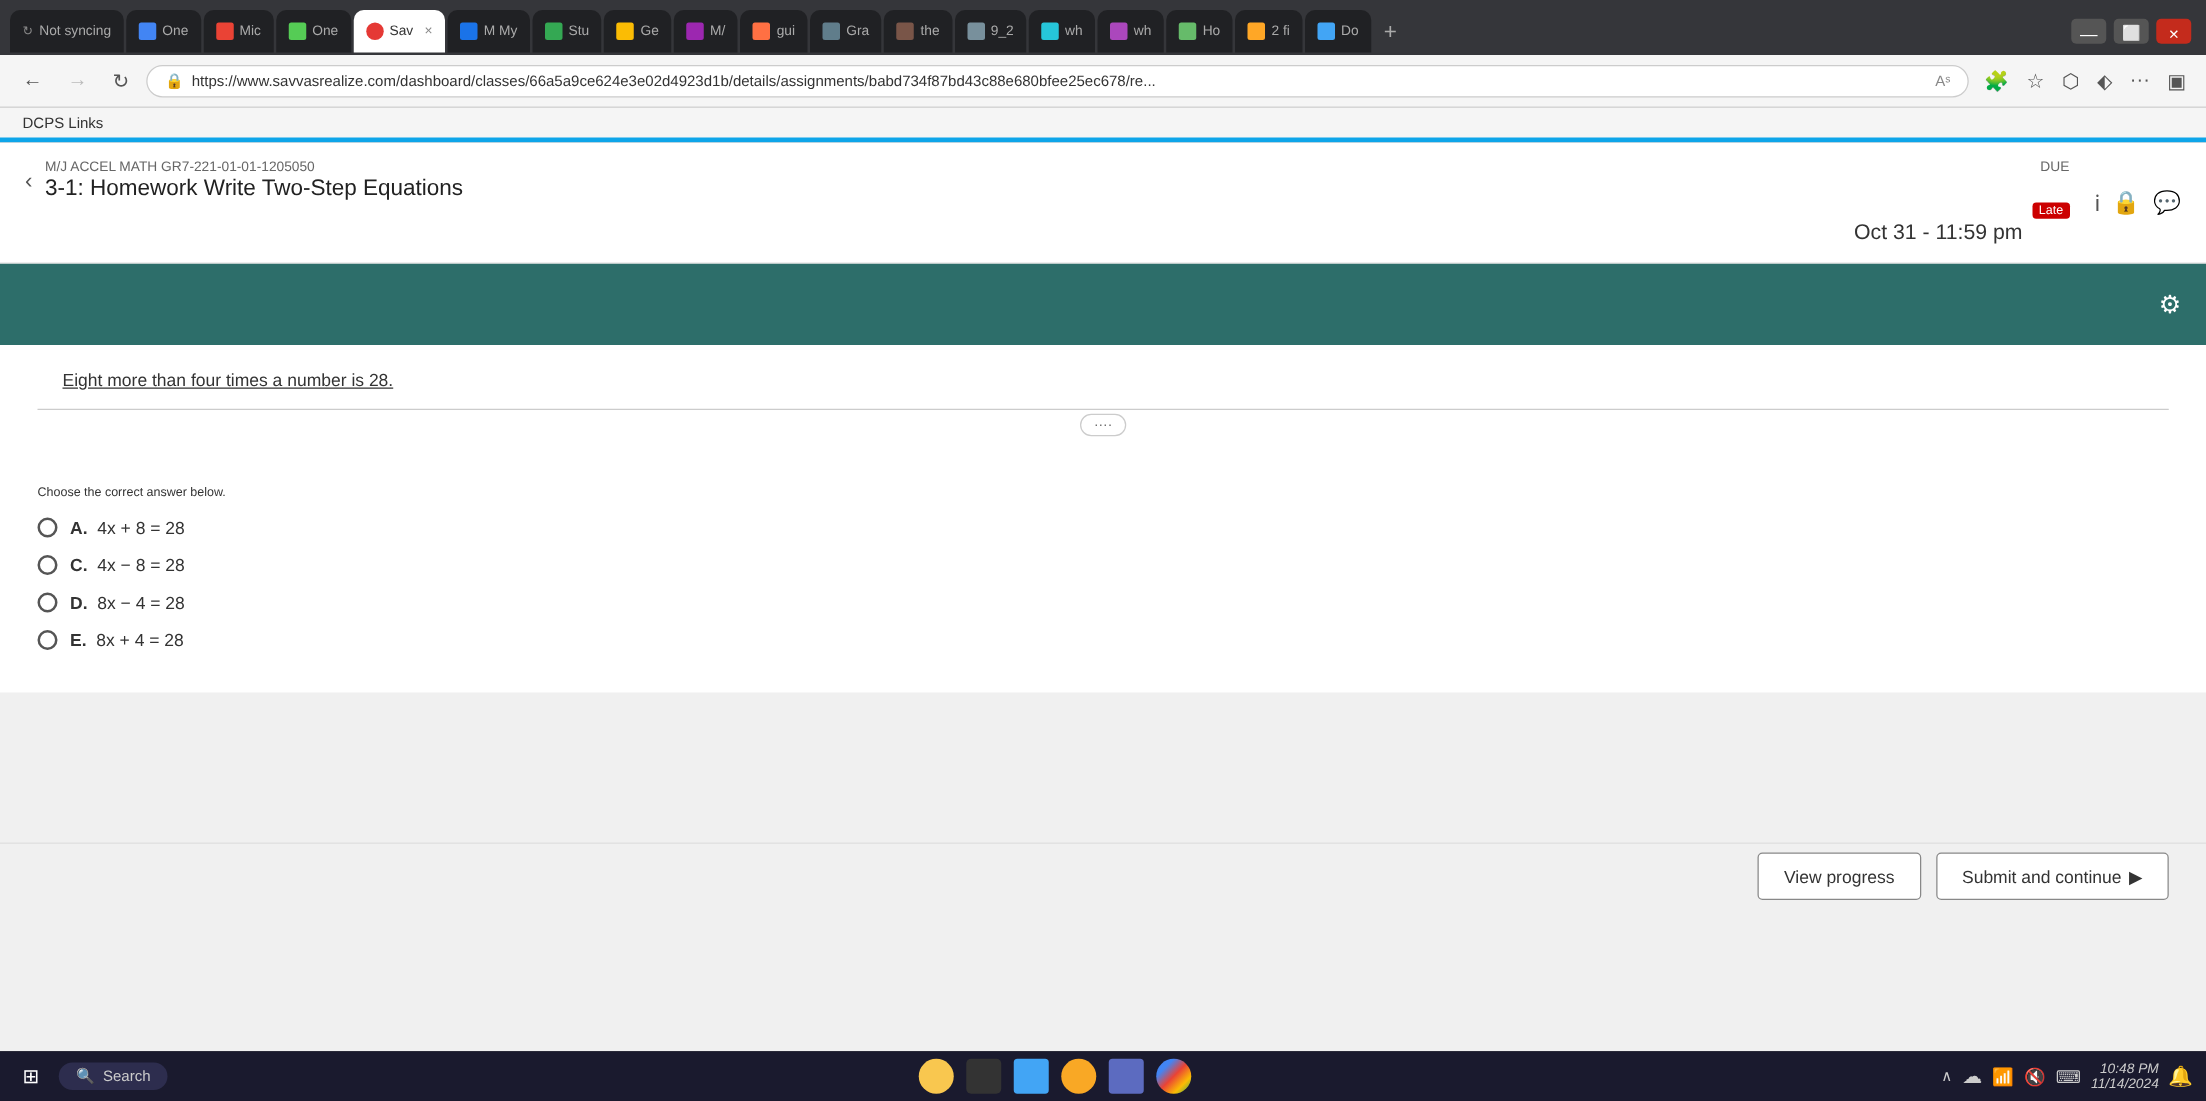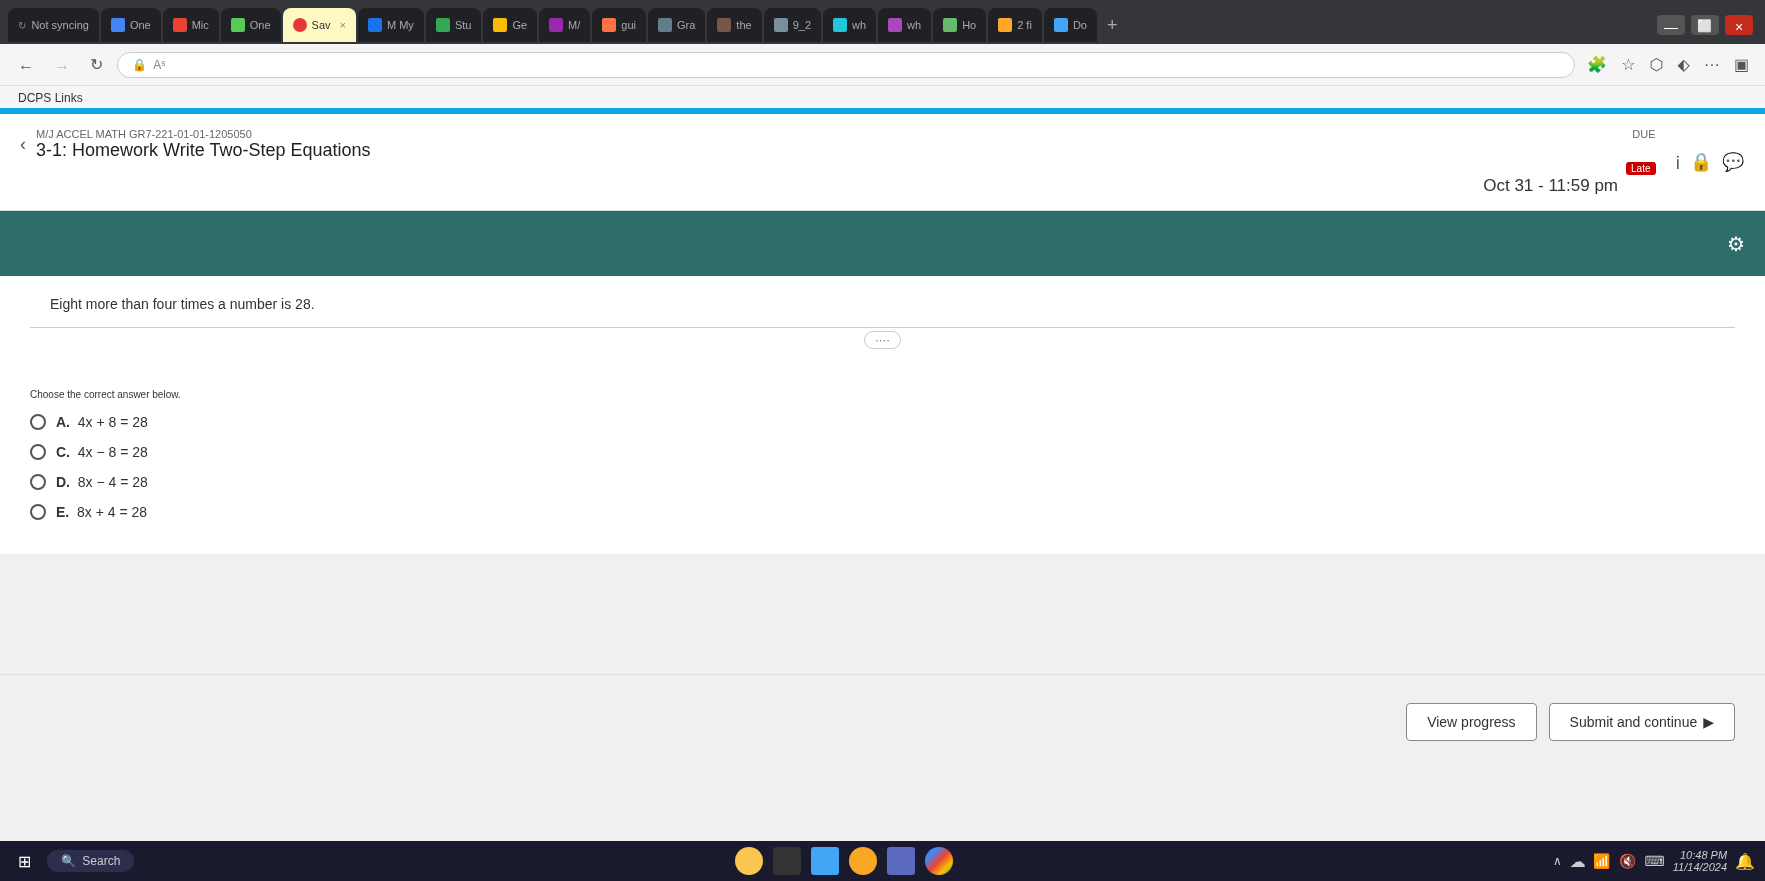--- a/index.html
+++ b/index.html
@@ -1,33 +1,33 @@
 <!DOCTYPE html>
 <html><head>
   <meta charset="utf-8">
   <style>
     * { box-sizing: border-box; margin: 0; padding: 0; }
     body { font-family: 'Segoe UI', Arial, sans-serif; background: #2d2d2d; width: 1765px; height: 881px; overflow: hidden; }
 
     .tab-bar { background: #35363a; display: flex; align-items: center; padding: 6px 8px 0; height: 44px; gap: 2px; }
     .tab { background: #202124; color: #aaa; font-size: 11px; padding: 6px 10px; border-radius: 8px 8px 0 0; display: flex; align-items: center; gap: 5px; height: 34px; white-space: nowrap; overflow: hidden; max-width: 140px; }
-    .tab.active { background: #fef9c3; color: #333; }
+    .tab.active { background: #ffffff; color: #333; }
     .tab-icon { width: 14px; height: 14px; display: inline-block; background: #888; border-radius: 2px; flex-shrink: 0; }
     .tab-close { margin-left: 4px; font-size: 11px; color: #888; cursor: pointer; }
     .tab-add { color: #aaa; font-size: 18px; padding: 0 8px; cursor: pointer; }
 
     .nav-bar { background: #f5f5f5; display: flex; align-items: center; padding: 6px 12px; gap: 8px; height: 42px; border-bottom: 1px solid #ddd; }
     .nav-btn { background: none; border: none; cursor: pointer; color: #555; font-size: 16px; padding: 4px 6px; border-radius: 4px; }
     .address-bar { flex: 1; background: white; border: 1px solid #ccc; border-radius: 20px; padding: 5px 14px; font-size: 12px; color: #333; display: flex; align-items: center; gap: 6px; }
     .address-bar .lock-icon { color: #666; font-size: 12px; }
     .address-text { flex: 1; font-size: 12px; color: #333; overflow: hidden; text-overflow: ellipsis; white-space: nowrap; }
     .nav-actions { display: flex; gap: 6px; align-items: center; }
     .nav-action-btn { background: none; border: none; cursor: pointer; color: #555; font-size: 16px; padding: 4px; border-radius: 4px; }
 
-    .bookmarks-bar { background: #f5f5f5; padding: 3px 12px; border-bottom: 6px solid #0ea5e9; display: flex; gap: 8px; align-items: flex-start; height: 28px; }
+    .bookmarks-bar { background: #f5f5f5; padding: 3px 12px; border-bottom: 4px solid #0ea5e9; display: flex; gap: 8px; align-items: flex-end; height: 28px; }
     .bookmark-item { font-size: 12px; color: #333; cursor: pointer; padding: 2px 6px; border-radius: 3px; }
 
     
     .page-content { background: #f0f0f0; width: 100%; height: calc(881px - 44px - 42px - 28px - 40px); overflow-y: auto; }
 
     
     .assignment-header { background: white; padding: 14px 20px; display: flex; justify-content: space-between; align-items: flex-start; border-bottom: 1px solid #ddd; }
     .assignment-nav { display: flex; align-items: center; gap: 10px; }
     .back-btn { background: none; border: none; cursor: pointer; font-size: 18px; color: #555; }
     .assignment-info { }
@@ -41,38 +41,38 @@
 
     
     .assignment-area { margin: 0; background: white; }
 
     .question-banner { background: #2d6e6a; height: 65px; display: flex; align-items: center; justify-content: flex-end; padding: 0 20px; }
     .settings-icon { color: white; font-size: 20px; cursor: pointer; }
 
     .question-body { padding: 20px 30px; }
     .question-type { font-size: 13px; color: #333; margin-bottom: 10px; }
     .question-type strong { font-weight: bold; }
-    .question-text { font-size: 14px; color: #333; margin-left: 20px; margin-bottom: 15px; }
+    .question-text { font-size: 14px; color: #333; margin-left: 20px; margin-bottom: 15px; text-decoration: underline; }
 
     .divider-line { border: none; border-top: 1px solid #ccc; margin: 10px 0; }
     .divider-expand { text-align: center; margin: -8px 0 10px; }
     .expand-btn { background: white; border: 1px solid #ccc; border-radius: 10px; padding: 2px 10px; font-size: 11px; color: #666; cursor: pointer; }
 
     .answer-section { padding: 10px 30px 20px; }
     .answer-label { font-size: 10px; color: #333; margin-bottom: 14px; }
 
     .option { display: flex; align-items: center; gap: 10px; margin-bottom: 14px; cursor: pointer; }
     .radio-circle { width: 16px; height: 16px; border: 2px solid #555; border-radius: 50%; display: inline-block; flex-shrink: 0; background: white; }
     .option-text { font-size: 14px; color: #333; }
 
     
     .bottom-area { background: #f0f0f0; padding: 20px; height: 120px; }
 
     
-    .footer-buttons { background: #f0f0f0; padding: 28px 30px; display: flex; justify-content: flex-end; gap: 12px; border-top: 1px solid #ddd; }
+    .footer-buttons { background: #f0f0f0; padding: 7px 30px; display: flex; justify-content: flex-end; gap: 12px; border-top: 1px solid #ddd; }
     .btn-view-progress { background: white; border: 1px solid #888; color: #333; padding: 10px 20px; font-size: 14px; border-radius: 4px; cursor: pointer; }
     .btn-submit { background: white; border: 1px solid #888; color: #333; padding: 10px 20px; font-size: 14px; border-radius: 4px; cursor: pointer; display: flex; align-items: center; gap: 6px; }
 
     
     .taskbar { background: #1a1a2e; width: 100%; height: 40px; display: flex; align-items: center; justify-content: space-between; padding: 0 10px; position: absolute; bottom: 0; }
     .taskbar-left { display: flex; align-items: center; gap: 8px; }
     .taskbar-right { display: flex; align-items: center; gap: 8px; }
     .windows-btn { background: none; border: none; cursor: pointer; color: white; font-size: 16px; padding: 4px 8px; }
     .search-box { background: #2d2d4e; border: none; border-radius: 20px; padding: 4px 14px; color: #ccc; font-size: 12px; display: flex; align-items: center; gap: 6px; cursor: pointer; }
     .taskbar-icon { width: 24px; height: 24px; background: #555; border-radius: 4px; display: inline-block; cursor: pointer; }
@@ -164,20 +164,21 @@
     <button class="nav-btn" style="background:#c42b1c;color:white;border:none;width:28px;height:20px;cursor:pointer;font-size:14px;">×</button>
   </div>
 </div>
 
 <div class="nav-bar">
   <button class="nav-btn">←</button>
   <button class="nav-btn" style="color:#bbb;">→</button>
   <button class="nav-btn">↻</button>
   <div class="address-bar">
     <span class="lock-icon">🔒</span>
+    <span class="address-text">https://www.savvasrealize.com/dashboard/classes/66a5a9ce624e3e02d4923d1b/details/assignments/babd734f87bd43c88e680bfee25ec678/re...</span>
     <span style="color:#888;font-size:12px;">Aˢ</span>
   </div>
   <div class="nav-actions">
     <button class="nav-action-btn">🧩</button>
     <button class="nav-action-btn">☆</button>
     <button class="nav-action-btn">⬡</button>
     <button class="nav-action-btn">⬖</button>
     <button class="nav-action-btn">···</button>
     <button class="nav-action-btn">▣</button>
   </div>

